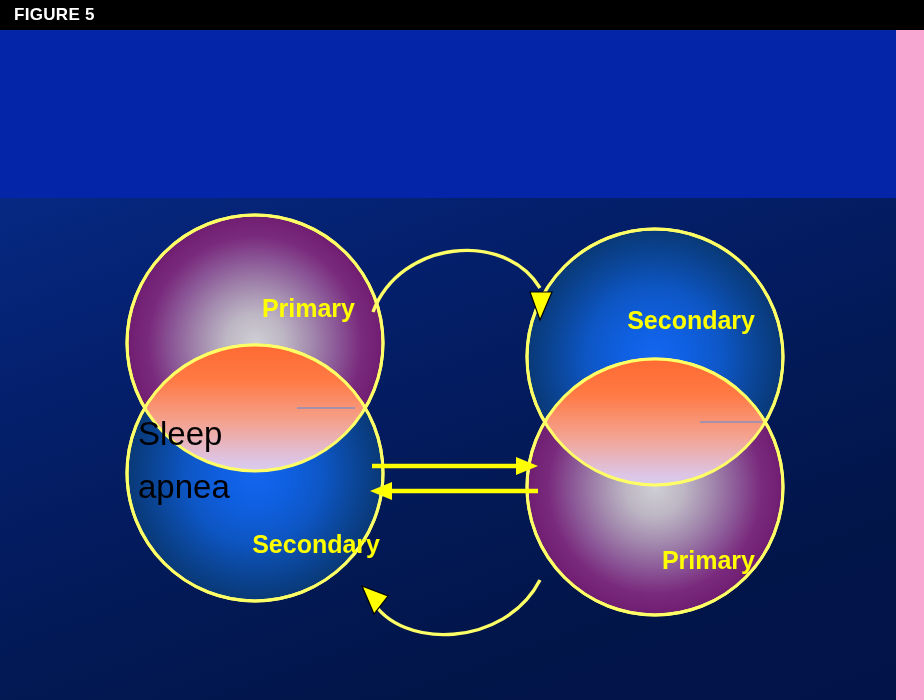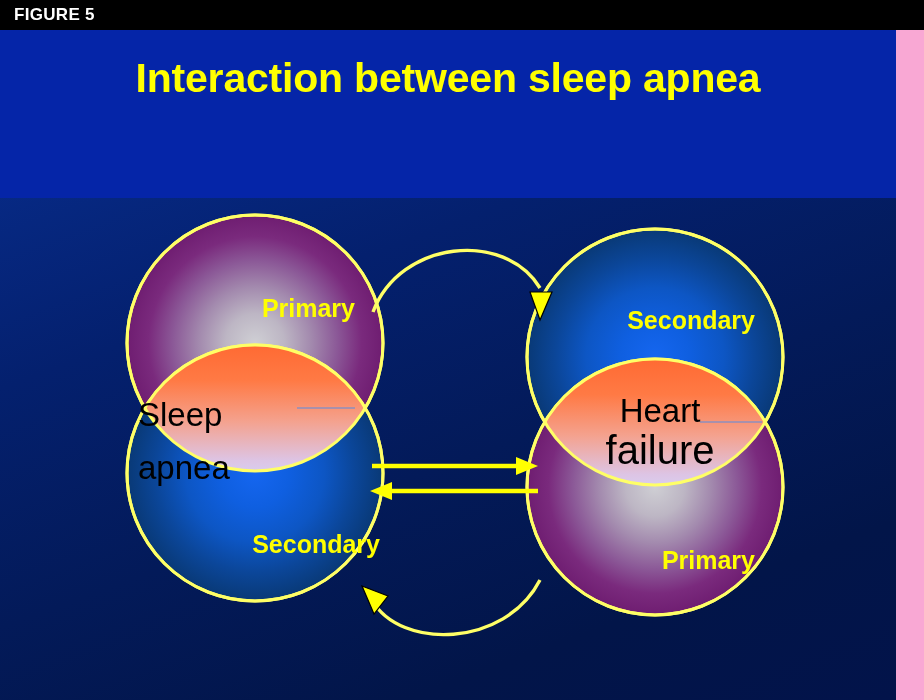--- a/index.html
+++ b/index.html
@@ -21,38 +21,37 @@
   #banner{position:absolute;left:0;top:0;width:896px;height:168px;background:#0525a8;}
   #title{position:absolute;left:0;top:24px;width:896px;text-align:center;
          color:#ffff00;font-size:41px;font-weight:bold;line-height:1.18;
          letter-spacing:-.2px;}
 
   
   #diagram{position:absolute;left:0;top:0;width:896px;height:670px;}
   #diagram svg{position:absolute;left:0;top:0;}
 
   .lenslabel{position:absolute;color:#000000;text-align:center;pointer-events:none;
-             font-family:"Liberation Sans",sans-serif;}
+             font-family:"Liberation Sans",sans-serif;margin-top:19px;}
   .circlelabel{position:absolute;color:#ffff00;font-weight:bold;text-align:right;
                pointer-events:none;font-family:"Liberation Sans",sans-serif;}
 </style>
 </head>
 <body>
 
 <div id="slide">
 
   <div id="figbar">
     <div id="figlabel">FIGURE 5</div>
   </div>
 
   <div id="canvas">
 
     <div id="banner">
       <div id="title">
-        <div>Interaction between sleep apnea</div>
       </div>
     </div>
 
     <div id="diagram">
 
       <svg width="896" height="670" viewBox="0 0 896 670">
         <defs>
 
           <radialGradient id="gPurple" cx="50%" cy="50%" r="52%">
             <stop offset="0%" stop-color="#cfcfd4"></stop>
@@ -142,20 +141,16 @@
 
       <div class="lenslabel" style="left:138px;top:358px;width:190px;font-size:33px;line-height:1.62;text-align:left;">
         <div>Sleep</div>
         <div>apnea</div>
       </div>
 
       <div class="circlelabel" style="left:555px;top:276px;width:200px;font-size:25px;">Secondary</div>
 
       <div class="circlelabel" style="left:555px;top:516px;width:200px;font-size:25px;">Primary</div>
 
-      <div class="lenslabel" style="left:560px;top:363px;width:200px;line-height:1.08;">
-        <div style="font-size:33px;">Heart</div>
-        <div style="font-size:40px;">failure</div>
-      </div>
 
     </div>
   </div>
 </div>
 
 </body></html>

